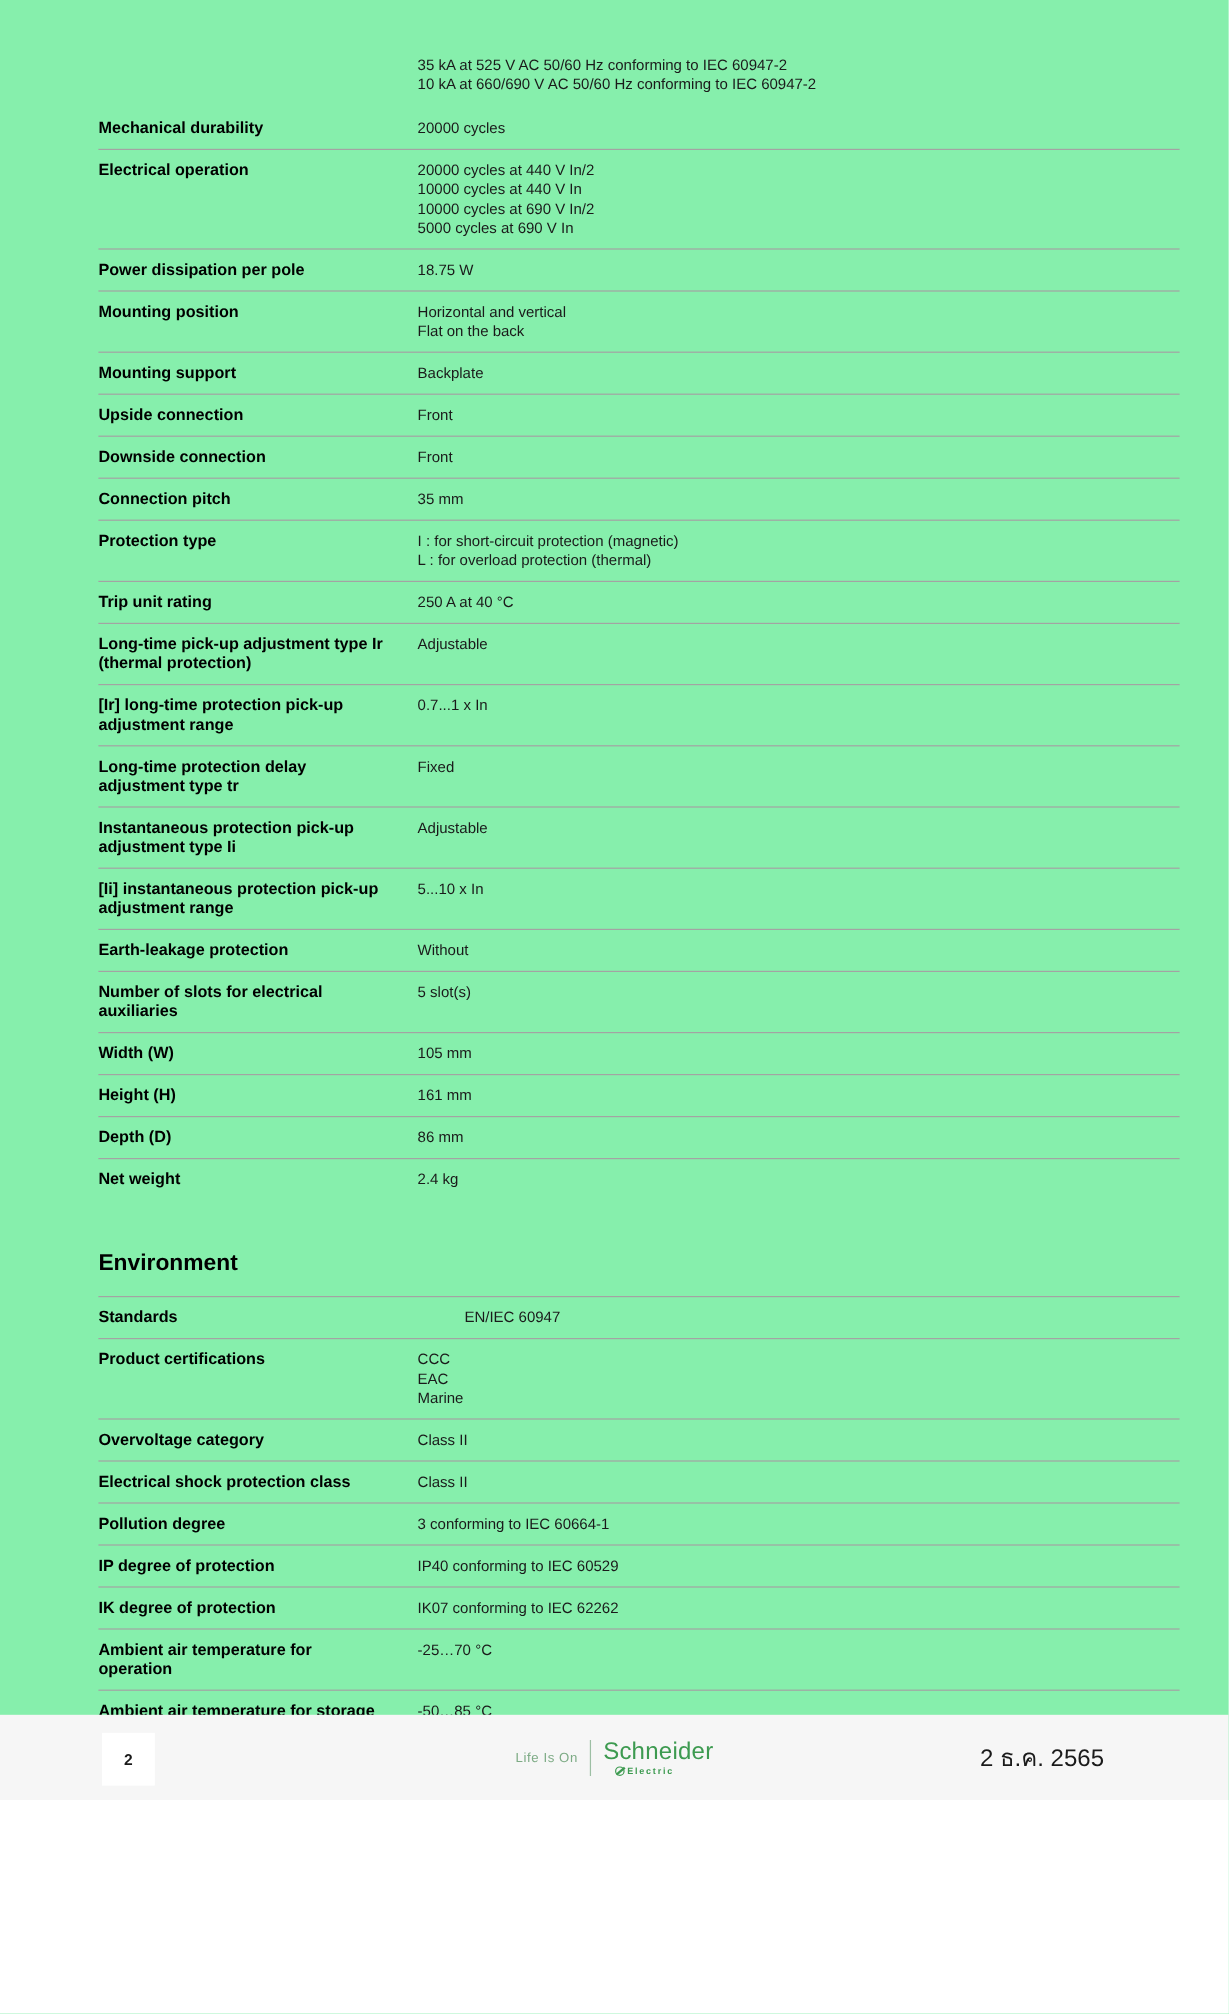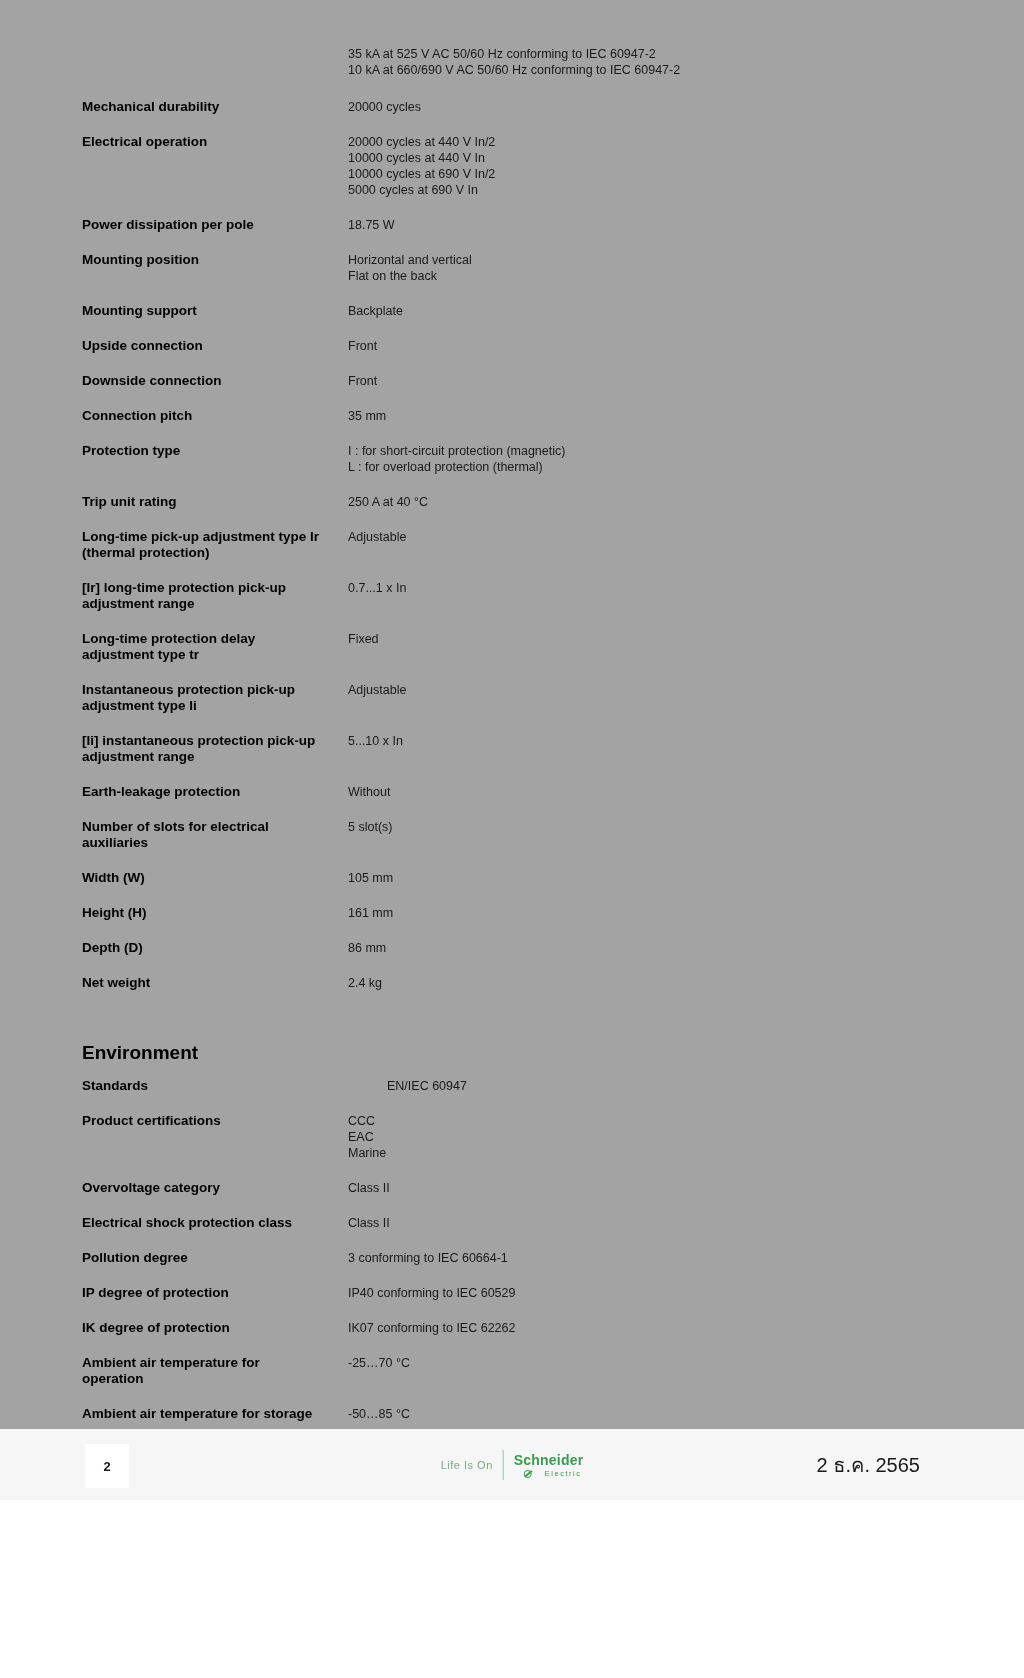--- a/index.html
+++ b/index.html
@@ -3,21 +3,21 @@
 <meta charset="utf-8">
 <style>
   * { margin: 0; padding: 0; box-sizing: border-box; }
   html, body { background: #ffffff; }
   body { font-family: "Liberation Sans", "DejaVu Sans", sans-serif; color: #1a1a1a; }
 
   .page {
     position: relative;
     width: 1024px;
     height: 1500px;
-    background: #a3a3a3;
+    background: #86efac;
     overflow: hidden;
   }
 
   .content {
     position: absolute;
     left: 82px;
     top: 40px;
     width: 901px;
   }
 
@@ -48,21 +48,21 @@
     line-height: 16px;
     color: #1a1a1a;
   }
   .value-line { line-height: 16px; }
 
   .section-title {
     margin-top: 42px;
     font-size: 19px;
     font-weight: bold;
     color: #000;
-    padding-bottom: 4px;
+    padding-bottom: 16px;
     border-bottom: 1px solid #a3a3a3;
   }
   .section-rows .spec-row:first-child { border-top: none; gap: 39px; }
 
   
   .footer {
     position: absolute;
     left: 0; right: 0; bottom: 0;
     height: 71px;
     background: #f6f6f6;
@@ -95,35 +95,35 @@
     color: #7dab85;
     letter-spacing: 0.5px;
   }
   .brand-divider {
     width: 1px;
     height: 30px;
     background: #9dbfa4;
   }
   .brand-block { line-height: 1; text-align: left; }
   .brand-name {
-    font-size: 14px;
-    font-weight: bold;
+    font-size: 20px;
+    font-weight: normal;
     color: #3d9a50;
     letter-spacing: 0.2px;
   }
   .brand-sub {
     font-size: 7.5px;
-    font-weight: normal;
+    font-weight: bold;
     color: #3d9a50;
     letter-spacing: 1.5px;
     margin-top: 2px;
     padding-left: 10px;
     display: flex;
     align-items: center;
-    gap: 13px;
+    gap: 2px;
   }
   .brand-glyph {
     display: inline-block;
     width: 8px; height: 8px;
     border: 1.5px solid #3d9a50;
     border-radius: 50%;
     position: relative;
   }
   .brand-glyph::after {
     content: "";

